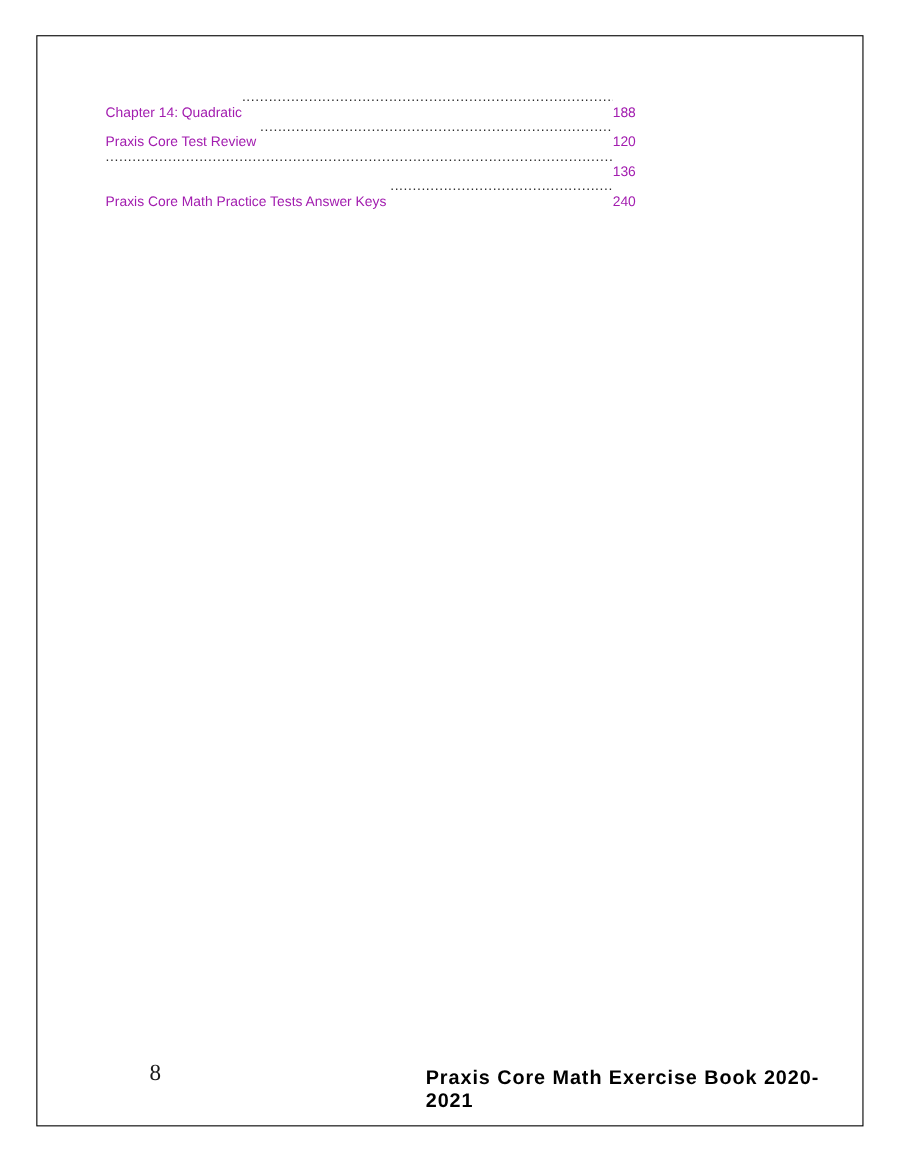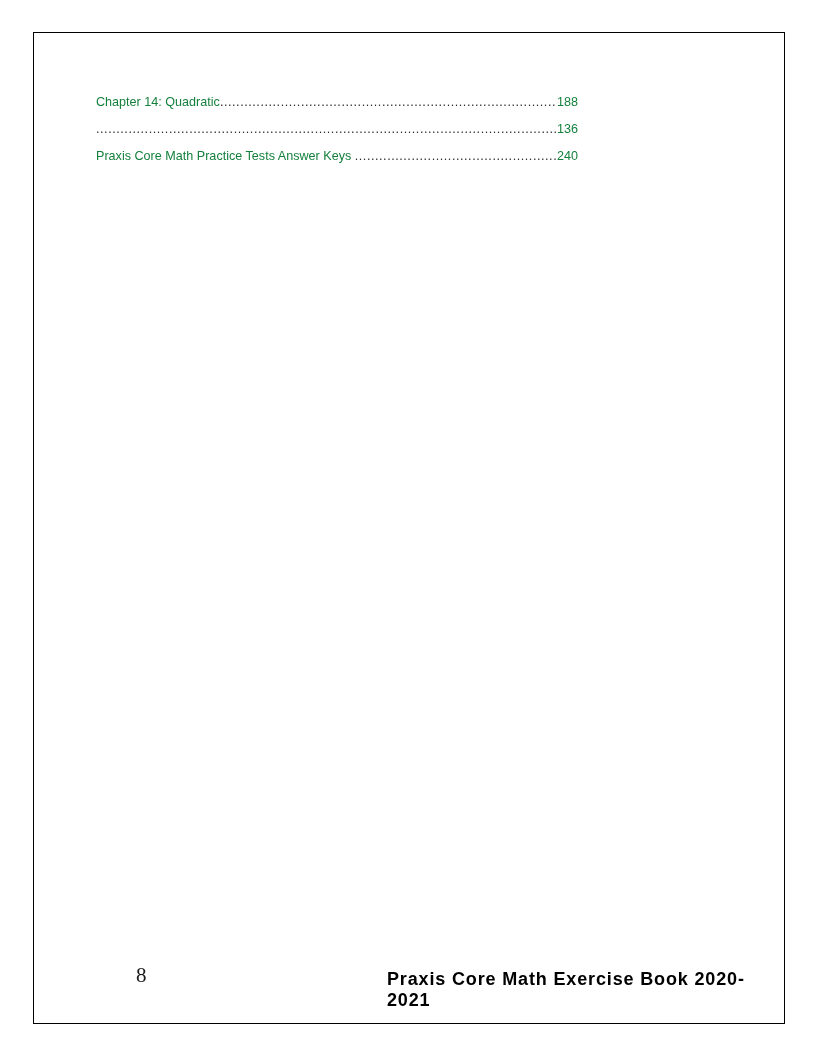--- a/index.html
+++ b/index.html
@@ -31,23 +31,23 @@
   
   .toc {
     position: absolute;
     left: 62px;      
     top: 56px;       
     width: 660px;
   }
 
   .toc-entry {
     display: flex;
-    align-items: flex-end;
+    align-items: flex-start;
     height: 27px;
-    color: #15803d;
+    color: #a21caf;
     font-size: 12.6px;
     line-height: 27px;
     white-space: nowrap;
   }
 
   .toc-entry .toc-title {
     flex: 0 0 auto;
   }
 
   
@@ -126,20 +126,25 @@
 
   <div class="toc">
 
     <div class="toc-entry level-1 tight">
       <span class="toc-title">Chapter 14:  Quadratic</span>
       <span class="toc-leader"></span>
       <span class="toc-page">188</span>
     </div>
 
 
+    <div class="toc-entry level-1 spaced">
+      <span class="toc-title">Praxis Core Test Review</span>
+      <span class="toc-leader"></span>
+      <span class="toc-page">120</span>
+    </div>
 
 
     <div class="toc-entry level-1 tight">
       <span class="toc-leader"></span>
       <span class="toc-page">136</span>
     </div>
 
     <div class="toc-entry level-1 spaced">
       <span class="toc-title">Praxis Core Math Practice Tests Answer Keys</span>
       <span class="toc-leader"></span>

